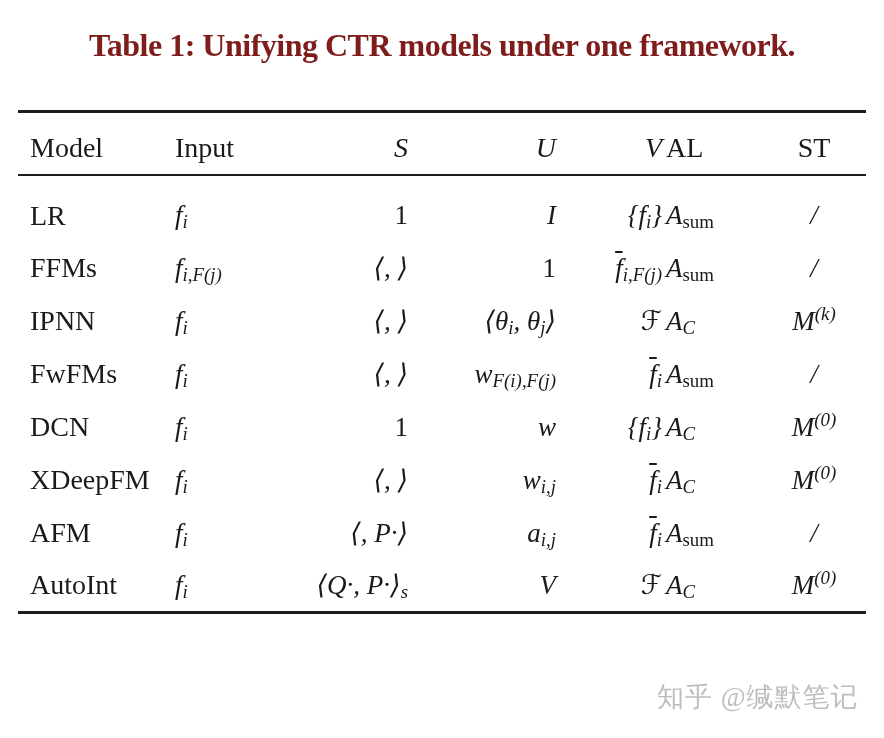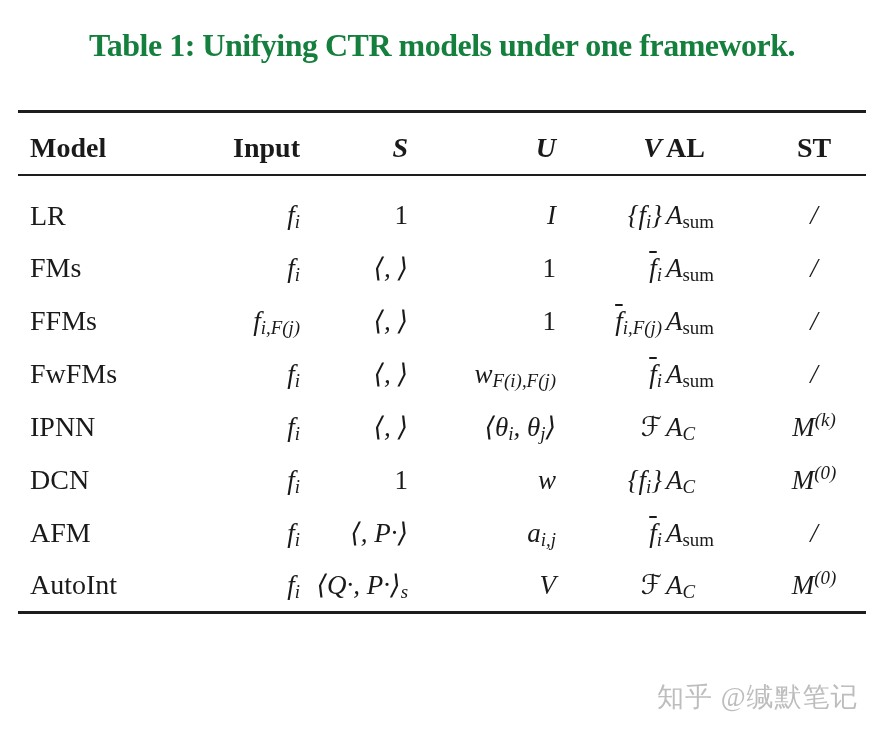--- a/index.html
+++ b/index.html
@@ -13,21 +13,21 @@
   .page { position: relative; width: 884px; height: 738px; }
 
   .caption {
     position: absolute;
     top: 27px; left: 0;
     width: 884px;
     text-align: center;
     font-weight: bold;
     font-size: 32px;
     letter-spacing: -0.5px;
-    color: #15803d;
+    color: #7f1d1d;
     white-space: nowrap;
   }
 
   .tablewrap { position: absolute; left: 18px; top: 110px; width: 848px; }
 
   table.ctr {
     border-collapse: collapse;
     table-layout: fixed;
     width: 848px;
     border-top: 3px solid #1d1d1d;
@@ -39,39 +39,39 @@
   col.c4 { width: 146px; }
   col.c5 { width: 108px; }
   col.c6 { width: 98px; }
   col.c7 { width: 102px; }
 
   thead th {
     border-bottom: 2px solid #1d1d1d;
     box-sizing: border-box;
     height: 63px;
     padding: 9px 0 0 0;
-    font-weight: bold;
+    font-weight: normal;
     font-size: 28px;
     vertical-align: middle;
     white-space: nowrap;
   }
   thead th.it { font-style: italic; }
 
   tbody td {
     box-sizing: border-box;
     height: 53px;
     padding: 0;
     font-size: 27px;
     vertical-align: middle;
     white-space: nowrap;
   }
   tbody tr:first-child td { height: 67px; padding-top: 14px; }
 
   th:nth-child(1), td:nth-child(1) { text-align: left;  padding-left: 12px; }
-  th:nth-child(2), td:nth-child(2) { text-align: right; }
+  th:nth-child(2), td:nth-child(2) { text-align: left; }
   th:nth-child(3), td:nth-child(3) { text-align: right; padding-right: 4px; }
   th:nth-child(4), td:nth-child(4) { text-align: right; padding-right: 2px; }
   th:nth-child(5), td:nth-child(5) { text-align: right; padding-right: 4px; }
   th:nth-child(6), td:nth-child(6) { text-align: left; padding-right: 2px; }
   th:nth-child(7), td:nth-child(7) { text-align: center; padding-right: 2px; }
 
   td.model { font-size: 28px; }
 
   .math {
     font-style: italic;
@@ -126,65 +126,65 @@
           <tr>
             <td class="model">LR</td>
             <td class="math">f<sub>i</sub></td>
             <td class="math"><span class="rm">1</span></td>
             <td class="math">I</td>
             <td class="math">{f<sub>i</sub>}</td>
             <td class="math">A<sub><span class="rm">sum</span></sub></td>
             <td class="math">/</td>
           </tr>
           <tr>
-            <td class="model">FMs</td>
-            <td class="math">f<sub>i</sub></td>
-            <td class="math">⟨, ⟩</td>
-            <td class="math"><span class="rm">1</span></td>
-            <td class="math"><span class="bar">f</span><sub>i</sub></td>
-            <td class="math">A<sub><span class="rm">sum</span></sub></td>
-            <td class="math">/</td>
-          </tr>
-          <tr>
             <td class="model">FFMs</td>
             <td class="math">f<sub>i,F(j)</sub></td>
             <td class="math">⟨, ⟩</td>
             <td class="math"><span class="rm">1</span></td>
             <td class="math"><span class="bar">f</span><sub>i,F(j)</sub></td>
             <td class="math">A<sub><span class="rm">sum</span></sub></td>
             <td class="math">/</td>
           </tr>
           <tr>
+            <td class="model">IPNN</td>
+            <td class="math">f<sub>i</sub></td>
+            <td class="math">⟨, ⟩</td>
+            <td class="math">⟨θ<sub>i</sub>, θ<sub>j</sub>⟩</td>
+            <td class="math">ℱ</td>
+            <td class="math">A<sub>C</sub></td>
+            <td class="math">M<sup>(k)</sup></td>
+          </tr>
+          <tr>
             <td class="model">FwFMs</td>
             <td class="math">f<sub>i</sub></td>
             <td class="math">⟨, ⟩</td>
             <td class="math">w<sub>F(i),F(j)</sub></td>
             <td class="math"><span class="bar">f</span><sub>i</sub></td>
             <td class="math">A<sub><span class="rm">sum</span></sub></td>
             <td class="math">/</td>
-          </tr>
-          <tr>
-            <td class="model">IPNN</td>
-            <td class="math">f<sub>i</sub></td>
-            <td class="math">⟨, ⟩</td>
-            <td class="math">⟨θ<sub>i</sub>, θ<sub>j</sub>⟩</td>
-            <td class="math">ℱ</td>
-            <td class="math">A<sub>C</sub></td>
-            <td class="math">M<sup>(k)</sup></td>
           </tr>
           <tr>
             <td class="model">DCN</td>
             <td class="math">f<sub>i</sub></td>
             <td class="math"><span class="rm">1</span></td>
             <td class="math">w</td>
             <td class="math">{f<sub>i</sub>}</td>
             <td class="math">A<sub>C</sub></td>
             <td class="math">M<sup>(0)</sup></td>
           </tr>
           <tr>
+            <td class="model">XDeepFM</td>
+            <td class="math">f<sub>i</sub></td>
+            <td class="math">⟨, ⟩</td>
+            <td class="math">w<sub>i,j</sub></td>
+            <td class="math"><span class="bar">f</span><sub>i</sub></td>
+            <td class="math">A<sub>C</sub></td>
+            <td class="math">M<sup>(0)</sup></td>
+          </tr>
+          <tr>
             <td class="model">AFM</td>
             <td class="math">f<sub>i</sub></td>
             <td class="math">⟨, P·⟩</td>
             <td class="math">a<sub>i,j</sub></td>
             <td class="math"><span class="bar">f</span><sub>i</sub></td>
             <td class="math">A<sub><span class="rm">sum</span></sub></td>
             <td class="math">/</td>
           </tr>
           <tr>
             <td class="model">AutoInt</td>

